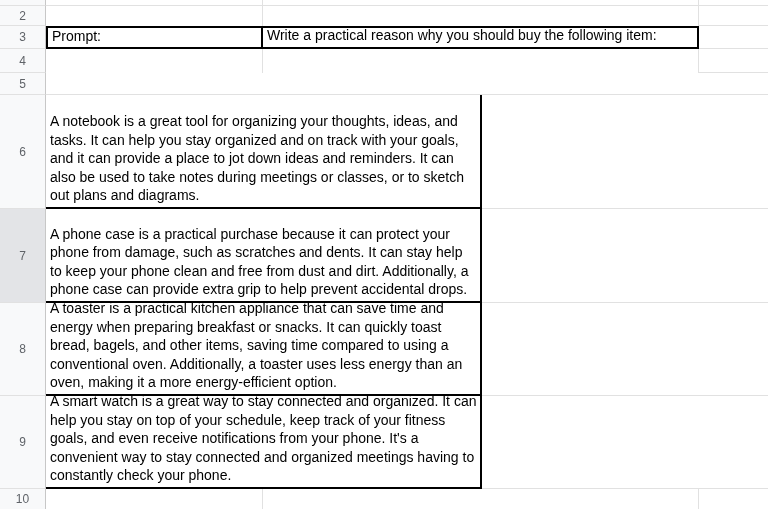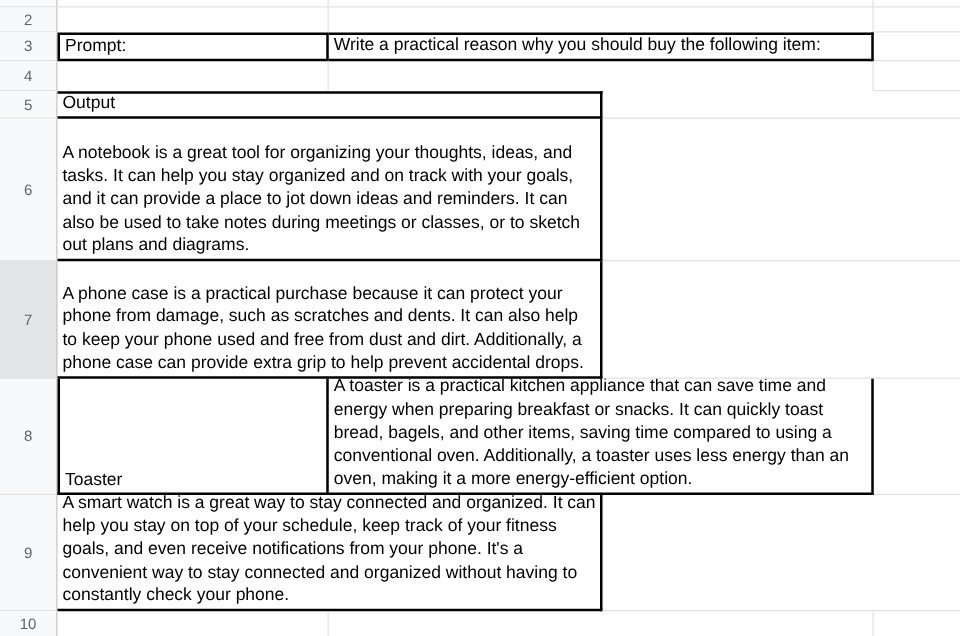--- a/index.html
+++ b/index.html
@@ -71,46 +71,44 @@
 
   <div class="row plain h24">
     <div class="gut">4</div>
     <div class="ca"></div>
     <div class="cb"></div>
     <div class="cc"></div>
   </div>
 
   <div class="row bt bb h22">
     <div class="gut">5</div>
-    <div class="cb bB">Output</div>
     <div class="cc"></div>
   </div>
 
   <div class="row bb h114">
     <div class="gut">6</div>
     <div class="cb bB">A notebook is a great tool for organizing your thoughts, ideas, and tasks. It can help you stay organized and on track with your goals, and it can provide a place to jot down ideas and reminders. It can also be used to take notes during meetings or classes, or to sketch out plans and diagrams.</div>
     <div class="cc"></div>
   </div>
 
   <div class="row bb h94">
     <div class="gut sel">7</div>
-    <div class="cb bB">A phone case is a practical purchase because it can protect your phone from damage, such as scratches and dents. It can also help to keep your phone used and free from dust and dirt. Additionally, a phone case can provide extra grip to help prevent accidental drops.</div>
+    <div class="cb bB">A phone case is a practical purchase because it can protect your phone from damage, such as scratches and dents. It can stay help to keep your phone clean and free from dust and dirt. Additionally, a phone case can provide extra grip to help prevent accidental drops.</div>
     <div class="cc"></div>
   </div>
 
   <div class="row bb h93">
     <div class="gut">8</div>
-    <div class="ca bA">Toaster</div>
     <div class="cb bB">A toaster is a practical kitchen appliance that can save time and energy when preparing breakfast or snacks. It can quickly toast bread, bagels, and other items, saving time compared to using a conventional oven. Additionally, a toaster uses less energy than an oven, making it a more energy-efficient option.</div>
     <div class="cc"></div>
   </div>
 
   <div class="row bb h93">
     <div class="gut">9</div>
-    <div class="cb bB">A smart watch is a great way to stay connected and organized. It can help you stay on top of your schedule, keep track of your fitness goals, and even receive notifications from your phone. It's a convenient way to stay connected and organized without having to constantly check your phone.</div>
+    <div class="cb bB">A smart watch is a great way to stay connected and organized. It can help you stay on top of your schedule, keep track of your fitness goals, and even receive notifications from your phone. It's a convenient way to stay connected and organized meetings having to constantly check your phone.</div>
     <div class="cc"></div>
   </div>
 
   <div class="row plain h20">
     <div class="gut nobb">10</div>
     <div class="ca"></div>
     <div class="cb"></div>
     <div class="cc nobb"></div>
   </div>
 

